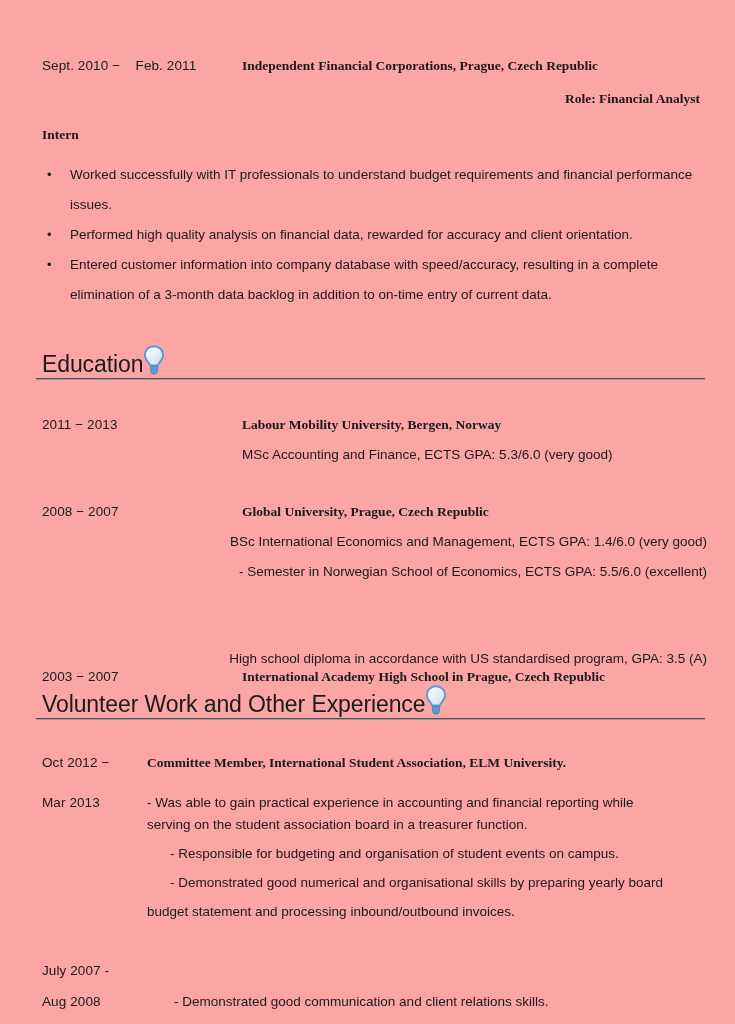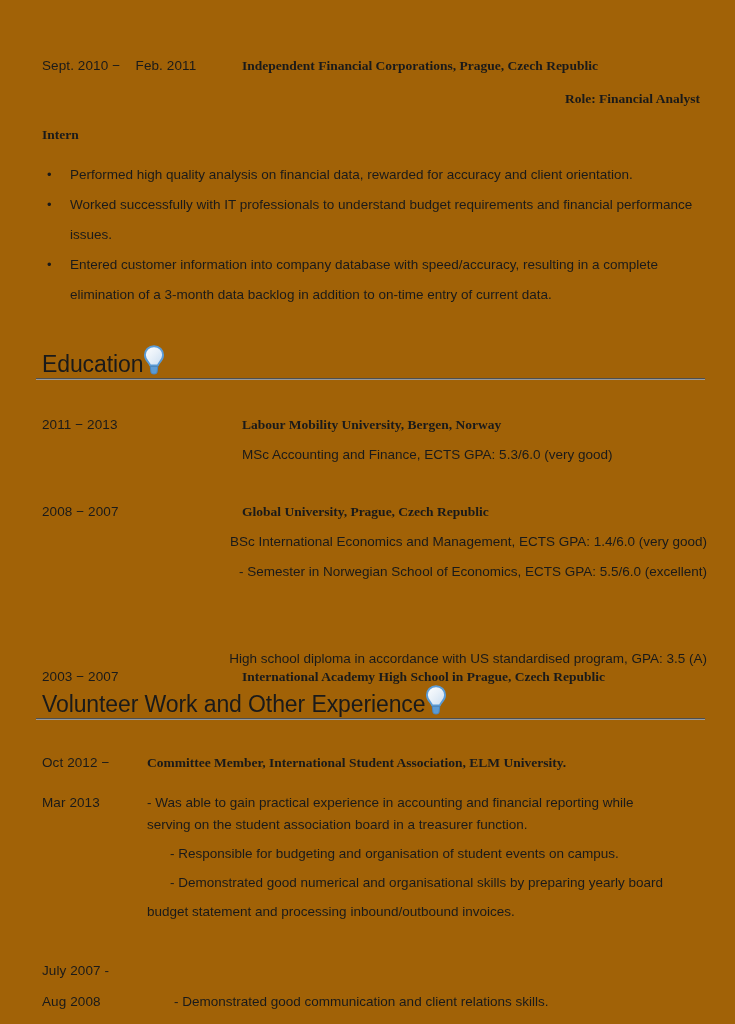--- a/index.html
+++ b/index.html
@@ -14,21 +14,21 @@
     position: relative;
     overflow: hidden;
     font-family: "Liberation Sans", sans-serif;
     color: #1a1a1a;
     -webkit-font-smoothing: antialiased;
   }
 
   .page {
     position: absolute;
     inset: 0;
-    background: #a16207;
+    background: #fca5a5;
   }
 
   
   .row {
     position: absolute;
     display: flex;
     align-items: baseline;
   }
   .date-col {
     width: 200px;
@@ -185,22 +185,22 @@
 
   <div class="row" id="exp-role-row">
     <span class="body-text bold">Role: Financial Analyst</span>
   </div>
 
   <div class="row" id="exp-title-row">
     <span class="body-text bold">Intern</span>
   </div>
 
   <ul class="bullet-list">
+    <li class="bullet-item">Worked successfully with IT professionals to understand budget requirements and financial performance issues.</li>
     <li class="bullet-item">Performed high quality analysis on financial data, rewarded for accuracy and client orientation.</li>
-    <li class="bullet-item">Worked successfully with IT professionals to understand budget requirements and financial performance issues.</li>
     <li class="bullet-item">Entered customer information into company database with speed/accuracy, resulting in a complete elimination of a 3-month data backlog in addition to on-time entry of current data.</li>
   </ul>
 
   <h2 class="section-heading" id="heading-education">
     <span class="label">Education</span>
     <span class="bulb">
       <svg viewBox="0 0 26 32" width="26" height="32" aria-hidden="true">
         <defs>
           <linearGradient id="bulbgrad" x1="0" y1="0" x2="1" y2="1">
             <stop offset="0%" stop-color="#ffffff"></stop>

